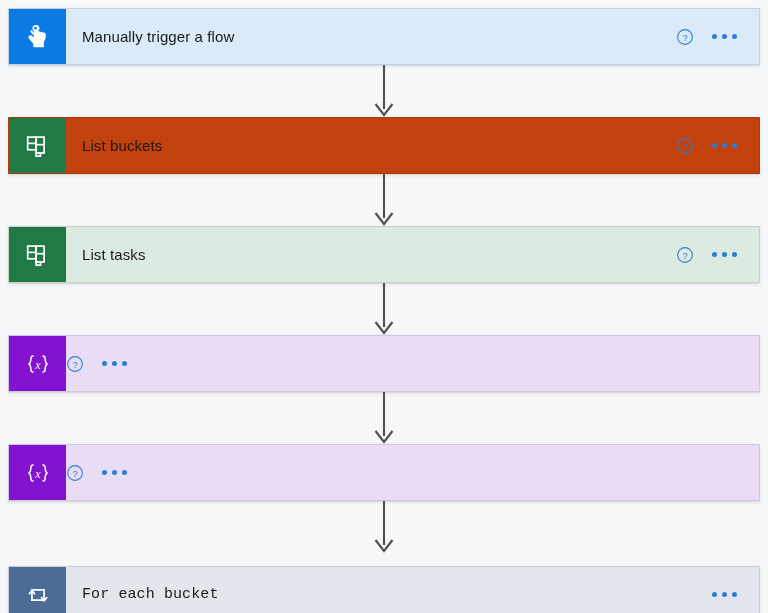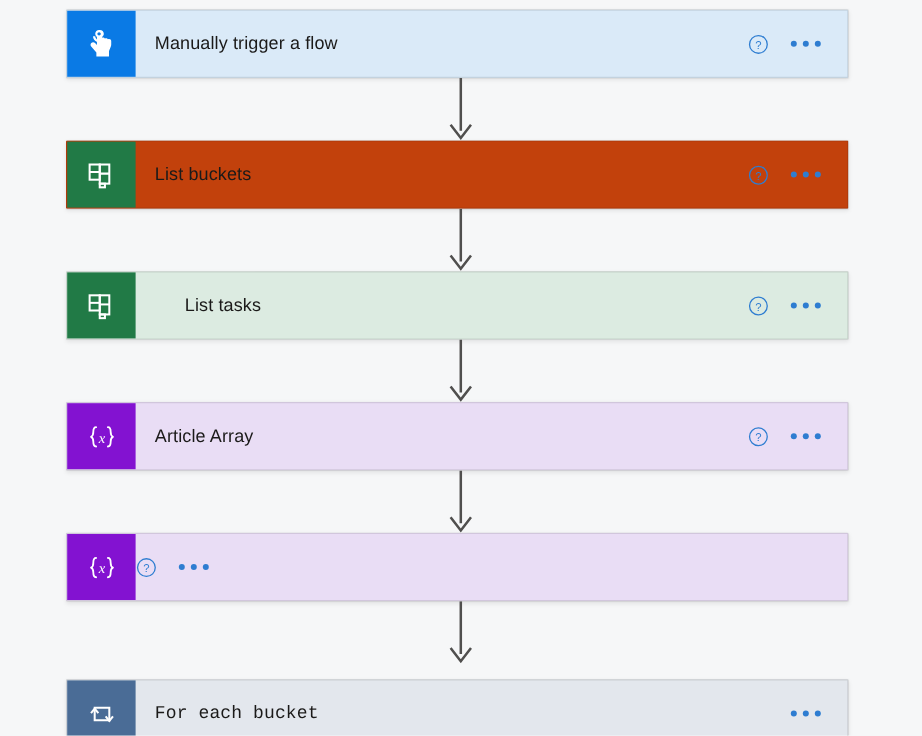--- a/index.html
+++ b/index.html
@@ -17,29 +17,28 @@
   #flow-canvas {
     position: relative;
     width: 768px;
     height: 613px;
     background: #f6f7f8;
   }
 
   .flow-step {
     position: absolute;
     left: 8px;
-    width: 652px;
+    width: 752px;
     height: 57px;
     box-sizing: border-box;
     display: flex;
     align-items: stretch;
     border: 1px solid rgba(0,0,0,0.10);
     border-radius: 1px;
     box-shadow: 0 0.3px 0.9px rgba(0,0,0,0.06), 0 1.6px 3.6px rgba(0,0,0,0.08);
-    margin-left: 47px;
   }
 
   .step-icon {
     width: 57px;
     min-width: 57px;
     height: 100%;
     display: flex;
     align-items: center;
     justify-content: center;
   }
@@ -150,21 +149,21 @@
           <i></i>
         </span>
       </div>
     </div>
     <div class="connector" style="top: 174px;">
       <svg width="30" height="52" viewBox="0 0 30 52" aria-hidden="true">
       <line x1="15" y1="0" x2="15" y2="44" stroke="#504f4e" stroke-width="2.1"></line>
       <polyline points="6.5,39 15,50 23.5,39" fill="none" stroke="#504f4e" stroke-width="2.1" stroke-linecap="butt" stroke-linejoin="miter"></polyline>
     </svg>
     </div>
-    <div class="flow-step" style="top: 226px; background: rgb(220, 235, 225); gap: 25px;">
+    <div class="flow-step" style="top: 226px; background: rgb(220, 235, 225);">
       <div class="step-icon" style="background: rgb(33, 122, 70);">
         <svg width="30" height="30" viewBox="0 0 32 32" aria-hidden="true">
       <g fill="none" stroke="#ffffff" stroke-width="1.8">
         <rect x="5" y="6.5" width="9" height="13.5"></rect>
         <line x1="5" y1="13.2" x2="14" y2="13.2"></line>
         <rect x="14" y="6.5" width="8.5" height="17"></rect>
         <line x1="14" y1="14.6" x2="22.5" y2="14.6"></line>
         <rect x="14" y="23.5" width="4.6" height="3.3"></rect>
       </g>
     </svg>
@@ -193,21 +192,20 @@
     <div class="flow-step" style="top: 335px; background: rgb(233, 221, 245);">
       <div class="step-icon" style="background: rgb(131, 18, 209);">
         <svg width="34" height="30" viewBox="0 0 38 32" aria-hidden="true">
       <g fill="none" stroke="#ffffff" stroke-width="1.7" stroke-linecap="round" stroke-linejoin="round">
         <path d="M13.5 7c-2.6 0-2.6 2.4-2.6 4.6 0 2.2-.3 3.6-2.1 4.4 1.8.8 2.1 2.2 2.1 4.4 0 2.2 0 4.6 2.6 4.6"></path>
         <path d="M24.5 7c2.6 0 2.6 2.4 2.6 4.6 0 2.2.3 3.6 2.1 4.4-1.8.8-2.1 2.2-2.1 4.4 0 2.2 0 4.6-2.6 4.6"></path>
       </g>
       <text x="19" y="21.4" text-anchor="middle" font-family="Liberation Serif, serif" font-style="italic" font-size="13.5" fill="#ffffff">x</text>
     </svg>
       </div>
-      <div class="step-title">Article Array</div>
       <div class="step-actions">
         <span>
           <svg class="help-icon" viewBox="0 0 20 20" aria-hidden="true">
       <circle cx="10" cy="10" r="8.2" fill="none" stroke="#2e7dd1" stroke-width="1.2"></circle>
       <text x="10" y="14.2" text-anchor="middle" font-family="Liberation Sans, sans-serif" font-size="10.5" fill="#2e7dd1">?</text>
     </svg>
         </span>
         <span class="more-icon">
           <i></i>
           <i></i>

